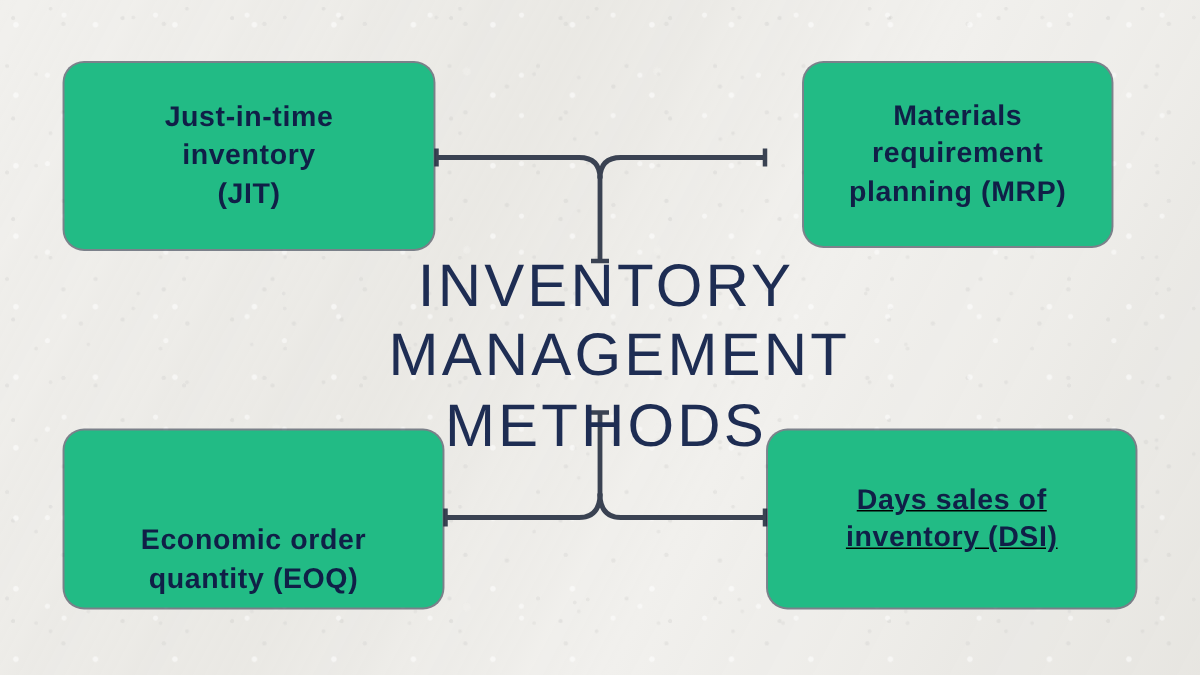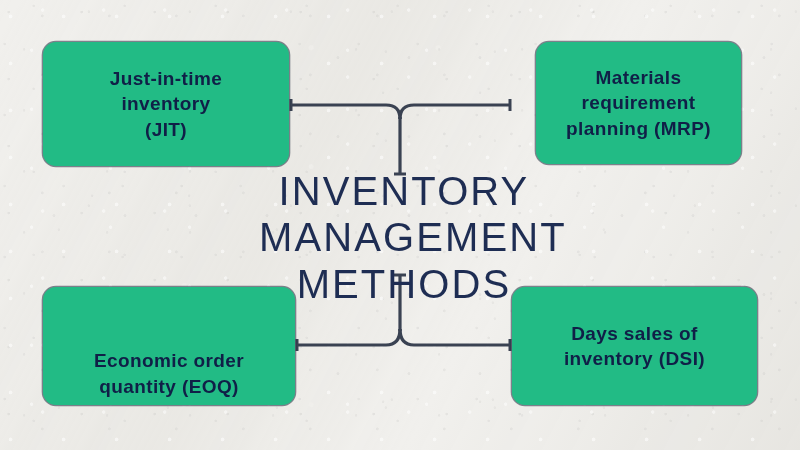--- a/index.html
+++ b/index.html
@@ -83,21 +83,21 @@
     font-weight: bold;
     font-size: 19px;
     line-height: 1.33;
     letter-spacing: 0.4px;
     white-space: pre-line;
   }
 
   #node-jit { left: 43px;  top: 42px;  width: 246px; height: 124px; }
   #node-mrp { left: 536px; top: 42px;  width: 205px; height: 122px; }
   #node-eoq { left: 43px;  top: 287px; width: 252px; height: 118px; align-items: flex-end; }
-  #node-dsi { left: 512px; top: 287px; width: 245px; height: 118px; }
+  #node-dsi { left: 512px; top: 287px; width: 245px; height: 118px; text-decoration: underline; }
 
   
   #center-title {
     position: absolute;
     left: 259px;
     top: 168px;
     width: 290px;
     text-align: center;
     font-family: "Liberation Sans", sans-serif;
     font-weight: normal;

